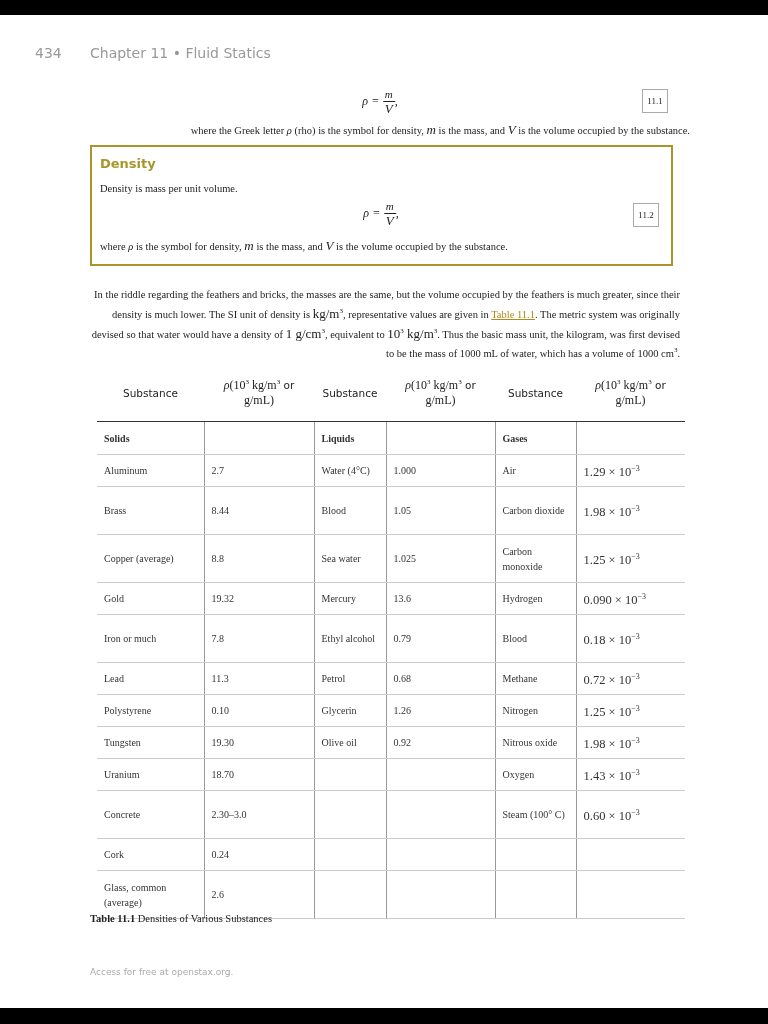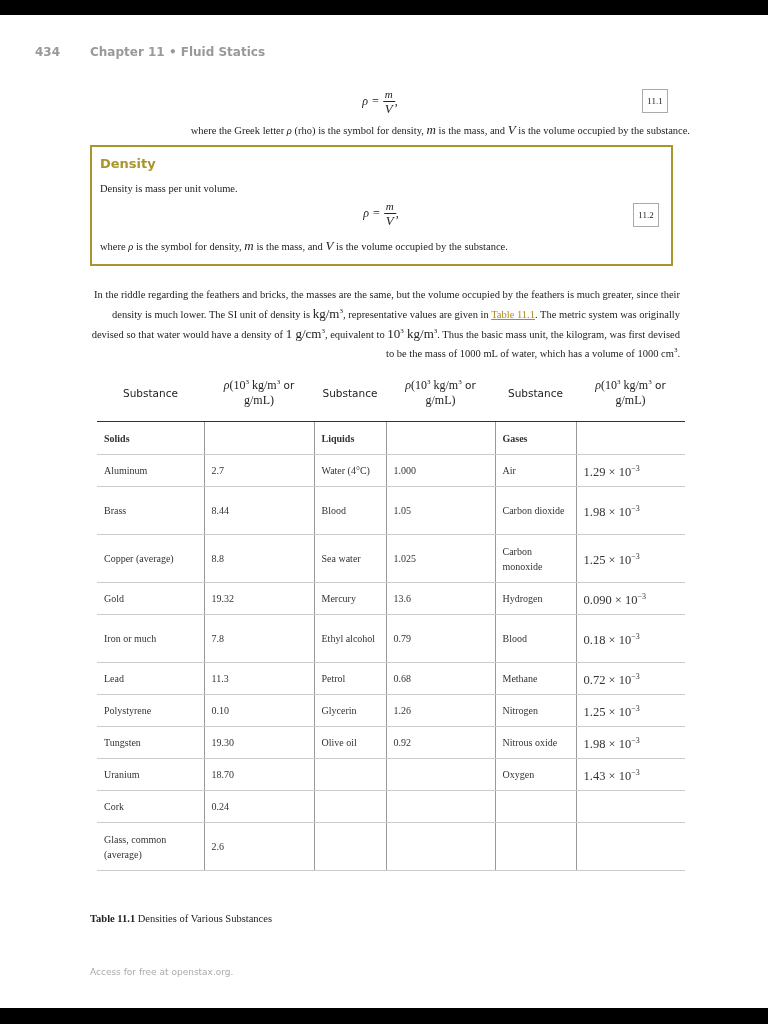--- a/index.html
+++ b/index.html
@@ -5,21 +5,21 @@
   html, body { margin: 0; padding: 0; }
   body {
     width: 768px; height: 1024px; background: #000; position: relative; overflow: hidden;
     font-family: "Liberation Serif", serif; color: #222;
   }
   .page {
     position: absolute; left: 0; top: 15px; width: 768px; height: 993px; background: #fff;
   }
   .running-head {
     position: absolute; top: 30px; left: 35px; font-family: "DejaVu Sans", sans-serif;
-    font-size: 12px; color: #999; font-weight: bold;
+    font-size: 14px; color: #999;
   }
   .running-head .pnum { display: inline-block; width: 55px; }
   .eq-row {
     position: absolute; left: 90px; width: 580px; height: 34px;
   }
   .eq {
     position: absolute; left: 50%; transform: translateX(-50%); top: 0;
     font-family: "Liberation Serif", serif; font-size: 12px; display: flex; align-items: center;
   }
   .eq .rho { font-style: italic; margin-right: 4px; }
@@ -217,20 +217,28 @@
           <td class="gasval">1.98 × 10<sup>−3</sup></td>
         </tr>
         <tr style="height: 32px;">
           <td>Uranium</td>
           <td>18.70</td>
           <td></td>
           <td></td>
           <td>Oxygen</td>
           <td class="gasval">1.43 × 10<sup>−3</sup></td>
         </tr>
+        <tr style="height: 48px;">
+          <td>Concrete</td>
+          <td>2.30–3.0</td>
+          <td></td>
+          <td></td>
+          <td>Steam (100° C)</td>
+          <td class="gasval">0.60 × 10<sup>−3</sup></td>
+        </tr>
         <tr style="height: 32px;">
           <td>Cork</td>
           <td>0.24</td>
           <td></td>
           <td></td>
           <td></td>
           <td class="gasval"></td>
         </tr>
         <tr style="height: 48px;">
           <td>Glass, common (average)</td>

